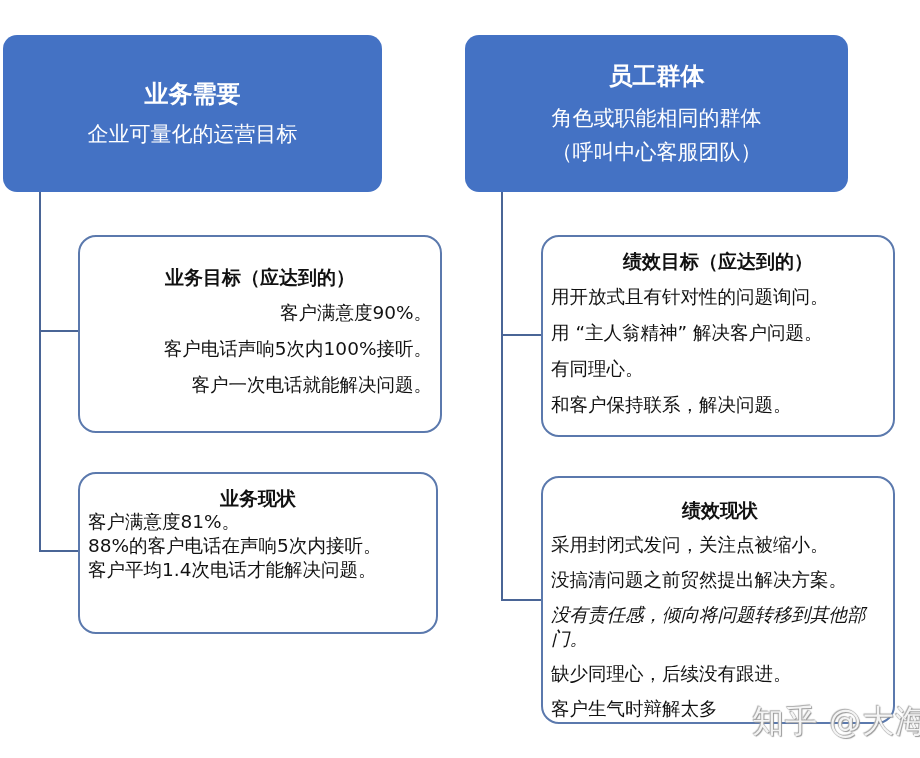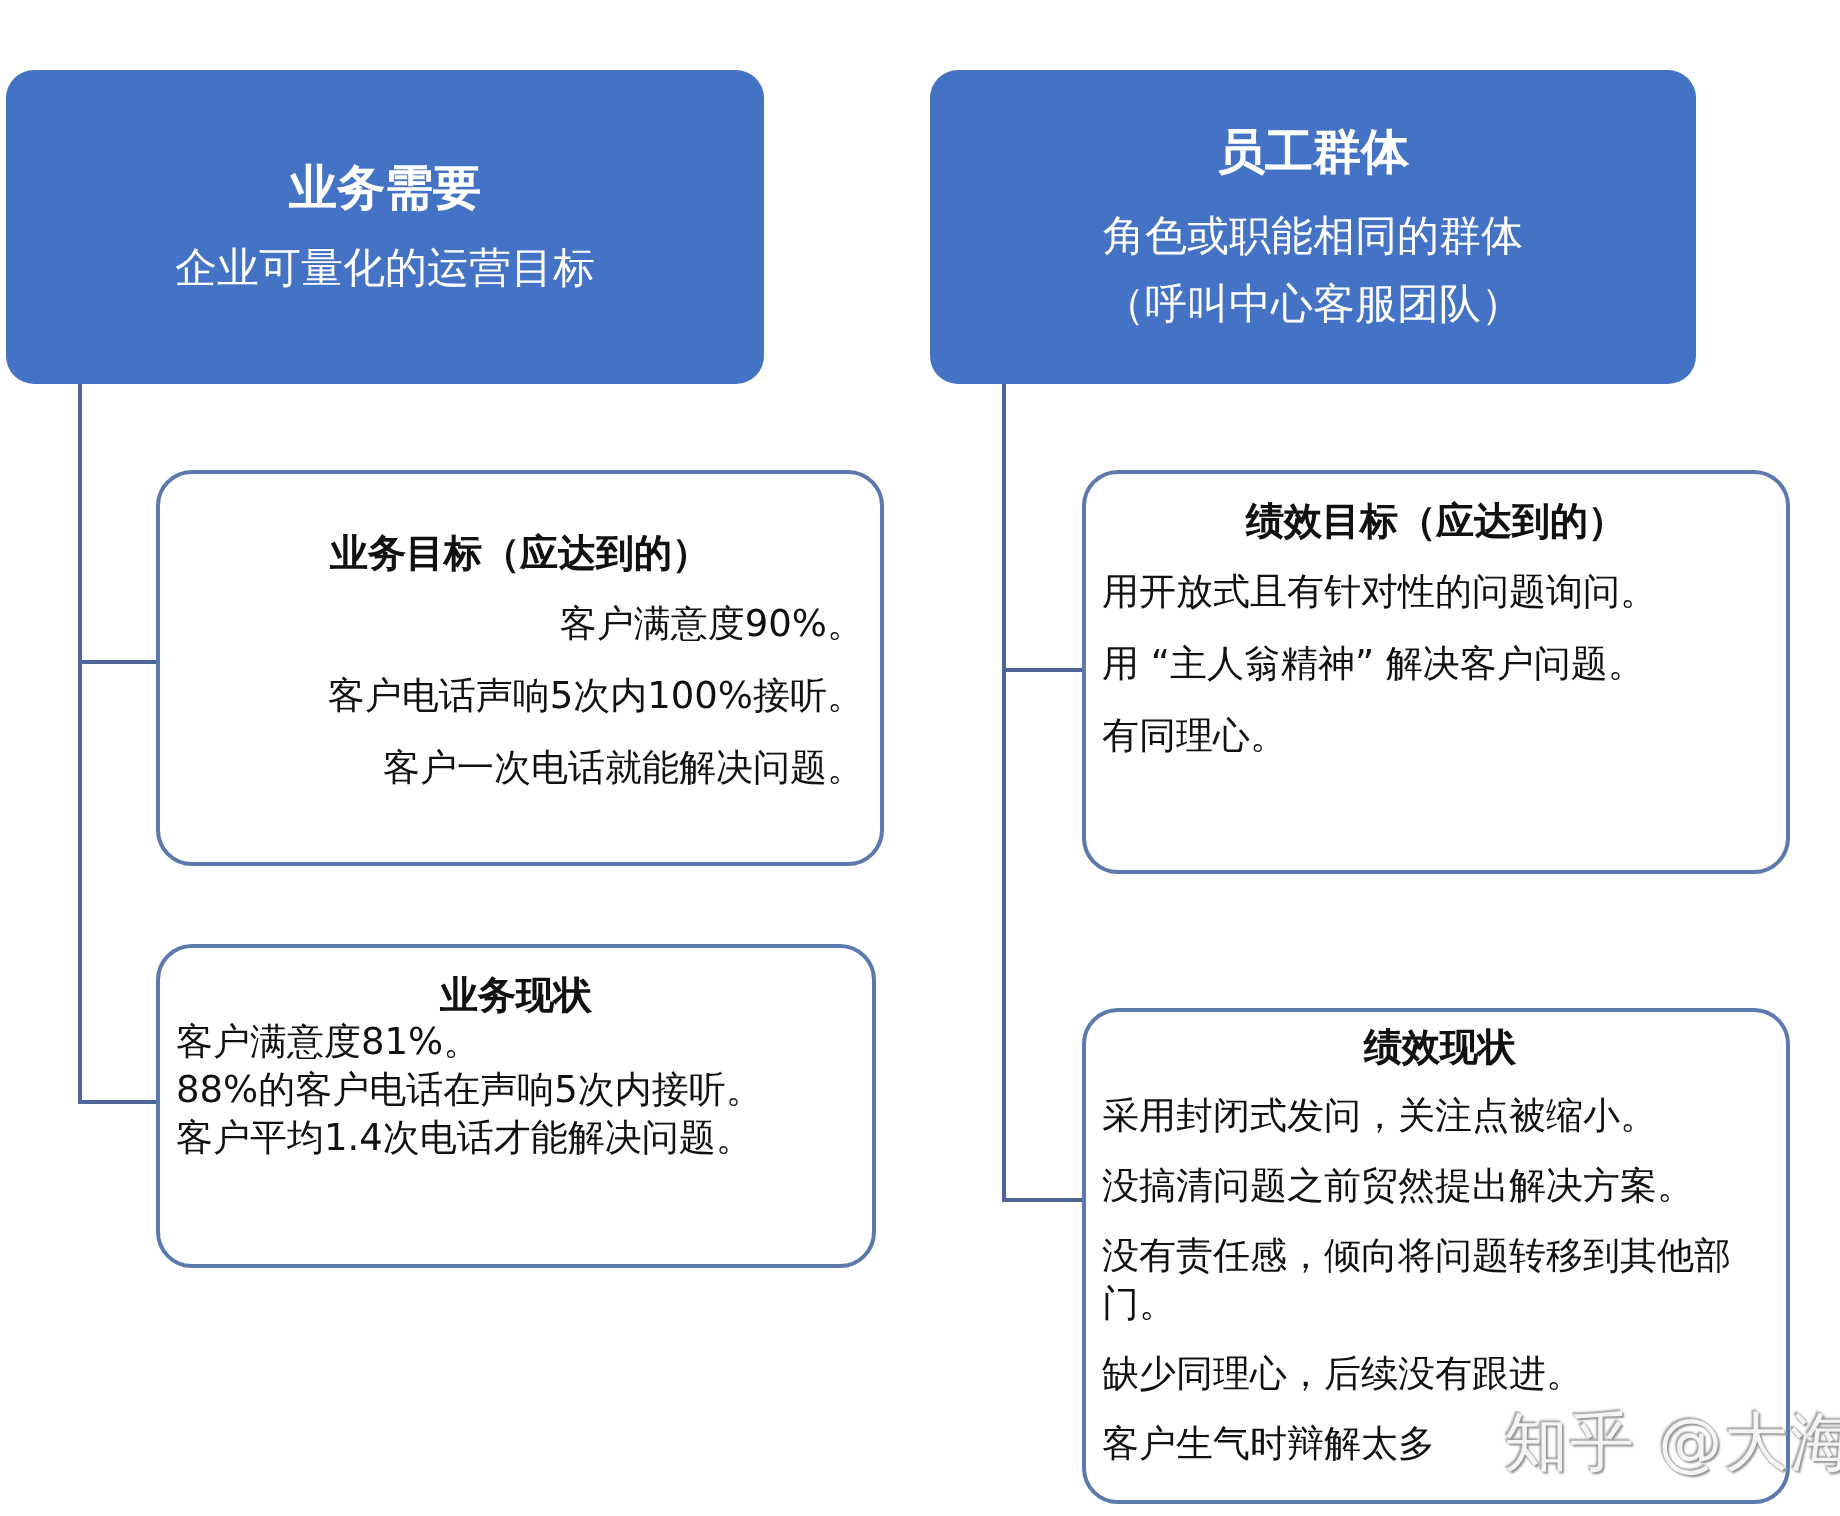--- a/index.html
+++ b/index.html
@@ -61,35 +61,35 @@
       text-align: center;
       line-height: 24px;
       margin: 0;
     }
     .detail-box .item {
       font-size: 18.5px;
       line-height: 24px;
       margin: 0;
       white-space: nowrap;
     }
-    .detail-box .item.wrap { white-space: normal; }
+    .detail-box .item.wrap { white-space: normal; font-style: italic; }
 
     #box-biz-goal { left: 78px; top: 235px; width: 364px; height: 198px; padding-top: 28px; }
     #box-biz-goal .item { margin-top: 12px; text-align: right; }
     #box-biz-goal .item:first-of-type { margin-top: 4px; }
 
     #box-biz-status { left: 78px; top: 472px; width: 360px; height: 162px; padding-top: 12px; }
     #box-biz-status .item { margin-top: 0; }
     #box-biz-status .item:first-of-type { margin-top: 4px; }
 
     #box-perf-goal { left: 541px; top: 235px; width: 354px; height: 202px; padding-top: 12px; }
     #box-perf-goal .item { margin-top: 12px; }
     #box-perf-goal .item:first-of-type { margin-top: 4px; }
 
-    #box-perf-status { left: 541px; top: 476px; width: 354px; height: 248px; padding-top: 6px; padding-right: 4px; margin-top: 28px; }
+    #box-perf-status { left: 541px; top: 476px; width: 354px; height: 248px; padding-top: 20px; padding-right: 4px; }
     #box-perf-status .item { margin-top: 11px; }
     #box-perf-status .item:first-of-type { margin-top: 4px; }
     #box-perf-status .item.wrap { width: 335px; }
 
     .watermark {
       position: absolute;
       left: 752px;
       top: 700px;
       font-size: 32px;
       color: rgba(255,255,255,0.9);
@@ -132,20 +132,21 @@
 
 <div class="connector" style="left:501px; top:192px; width:2px; height:409px;"></div>
 <div class="connector" style="left:501px; top:334px; width:41px; height:2px;"></div>
 <div class="connector" style="left:501px; top:599px; width:41px; height:2px;"></div>
 
 <div class="detail-box" id="box-perf-goal">
   <p class="box-title">绩效目标（应达到的）</p>
   <p class="item">用开放式且有针对性的问题询问。</p>
   <p class="item">用 “主人翁精神” 解决客户问题。</p>
   <p class="item">有同理心。</p>
+  <p class="item">和客户保持联系，解决问题。</p>
 </div>
 
 <div class="detail-box" id="box-perf-status">
   <p class="box-title">绩效现状</p>
   <p class="item">采用封闭式发问，关注点被缩小。</p>
   <p class="item">没搞清问题之前贸然提出解决方案。</p>
   <p class="item wrap">没有责任感，倾向将问题转移到其他部门。</p>
   <p class="item">缺少同理心，后续没有跟进。</p>
   <p class="item">客户生气时辩解太多</p>
 </div>

